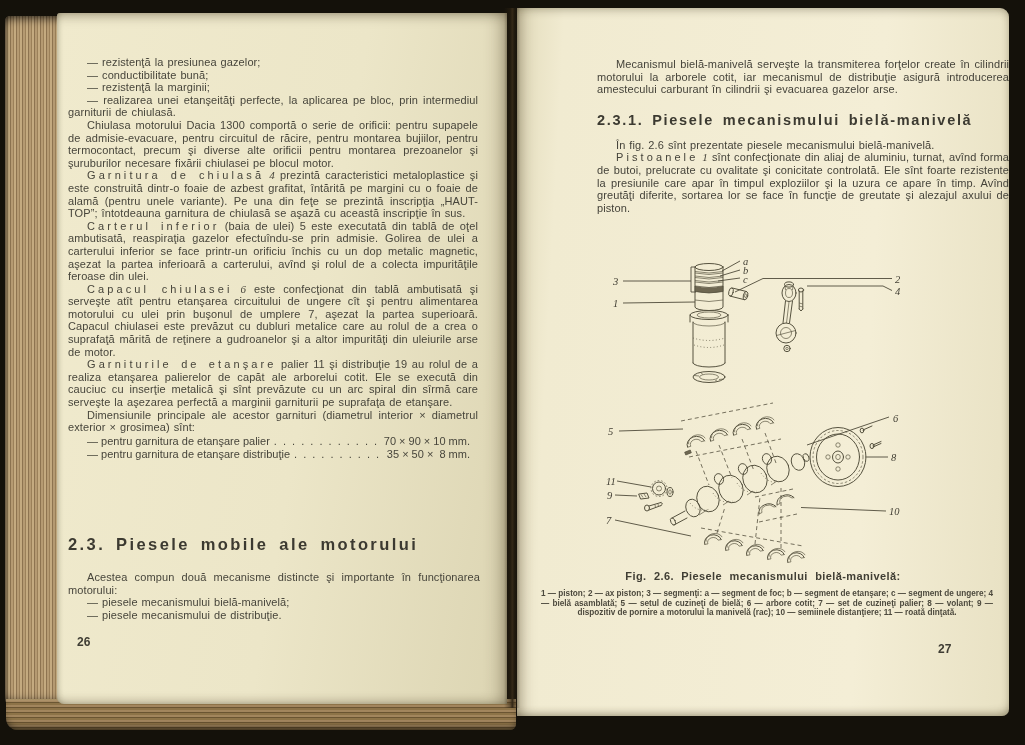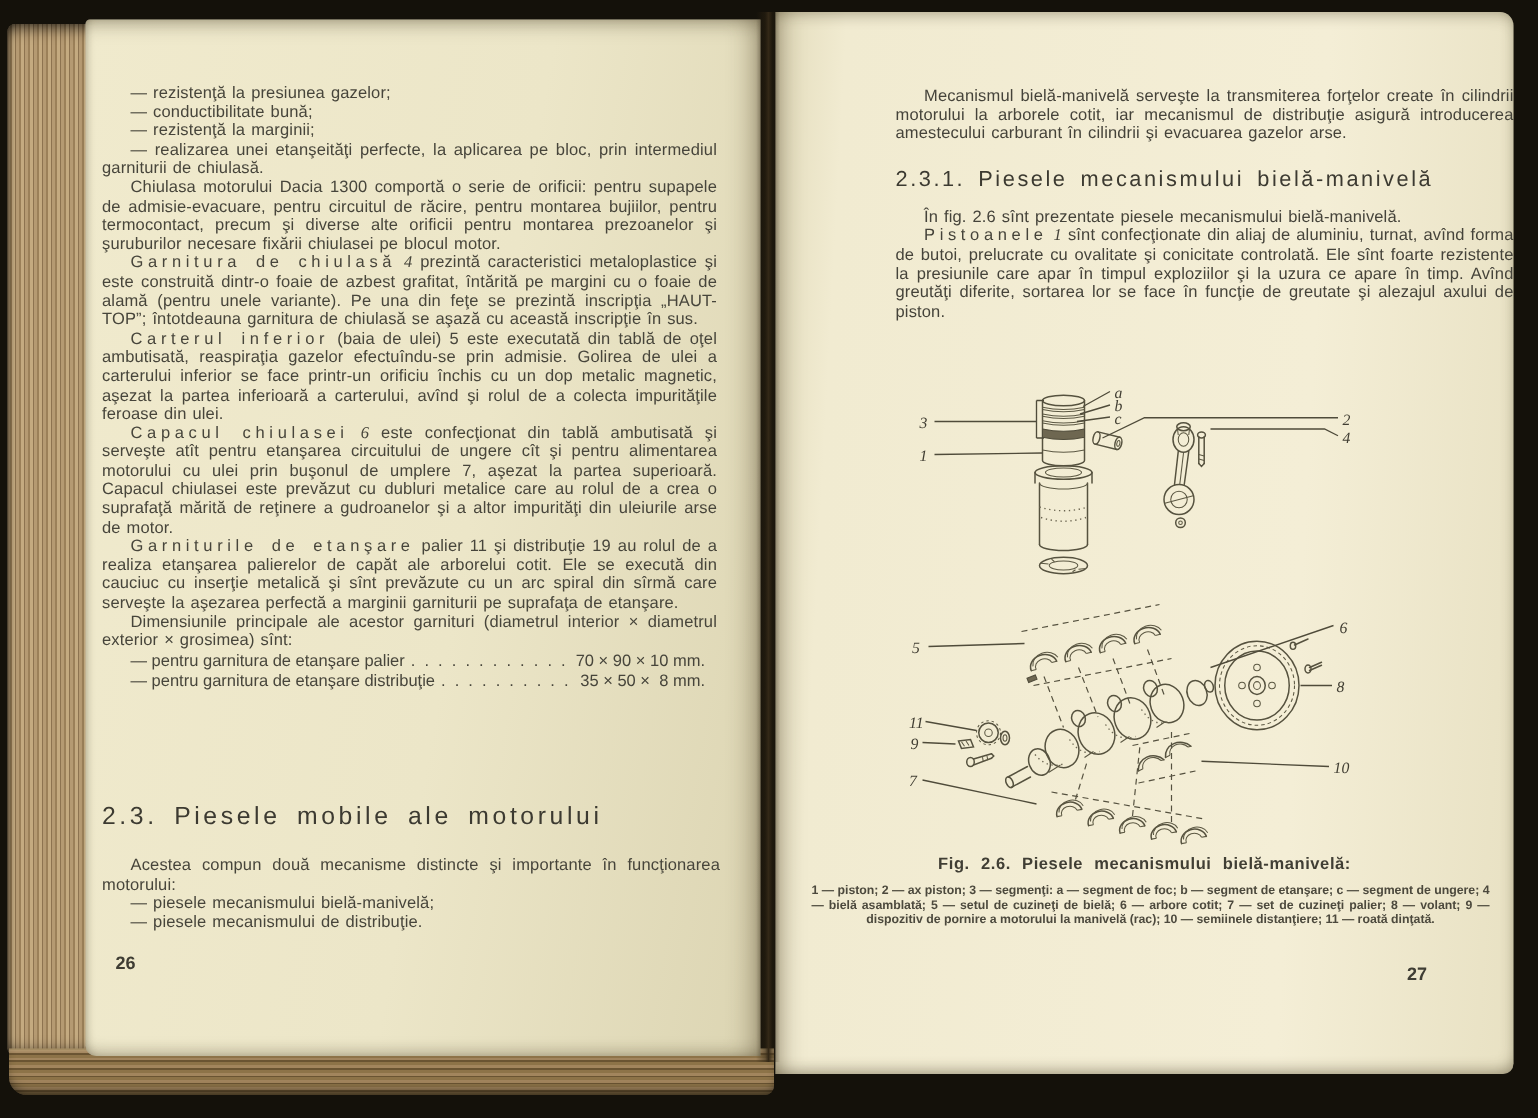--- a/index.html
+++ b/index.html
@@ -55,21 +55,21 @@
   }
   .col-right p.body{color:#45433a;}
   .lead{letter-spacing:3.1px;word-spacing:2.5px;}
   .num{font-style:italic;font-family:"Liberation Serif",serif;}
   .dims{margin-top:1px;text-align:right;}
   .dim-row{display:flex;align-items:baseline;font-size:11px;line-height:12.8px;color:#47453b;padding-left:19px;}
   .dim-label{white-space:nowrap;}
   .dim-dots{flex:1;overflow:hidden;white-space:nowrap;letter-spacing:1.5px;margin:0 4px;}
   .dim-value{white-space:pre;padding-right:8px;}
   .sec-block{position:absolute;left:11px;top:522px;width:412px;}
-  h2{margin:0;color:#3c3a31;font-weight:normal;}
+  h2{margin:0;color:#3c3a31;font-weight:bold;}
   .h-main{font-size:16.5px;letter-spacing:2.4px;word-spacing:4px;margin-bottom:17px;}
   .h-sub{font-size:14.5px;letter-spacing:1.7px;word-spacing:3px;margin:16px 0 11px;}
   .sec-block p.body{margin-top:0;}
   .sec-block p.first{margin-top:0;}
   .pagenum{position:absolute;font-size:12px;font-weight:bold;color:#3f3d34;}
   .pn-left{left:20px;top:622px;}
   .pn-right{left:421px;top:634px;}
   
   svg.figure{position:absolute;left:78px;top:237px;}
   svg.figure *{vector-effect:non-scaling-stroke;}

